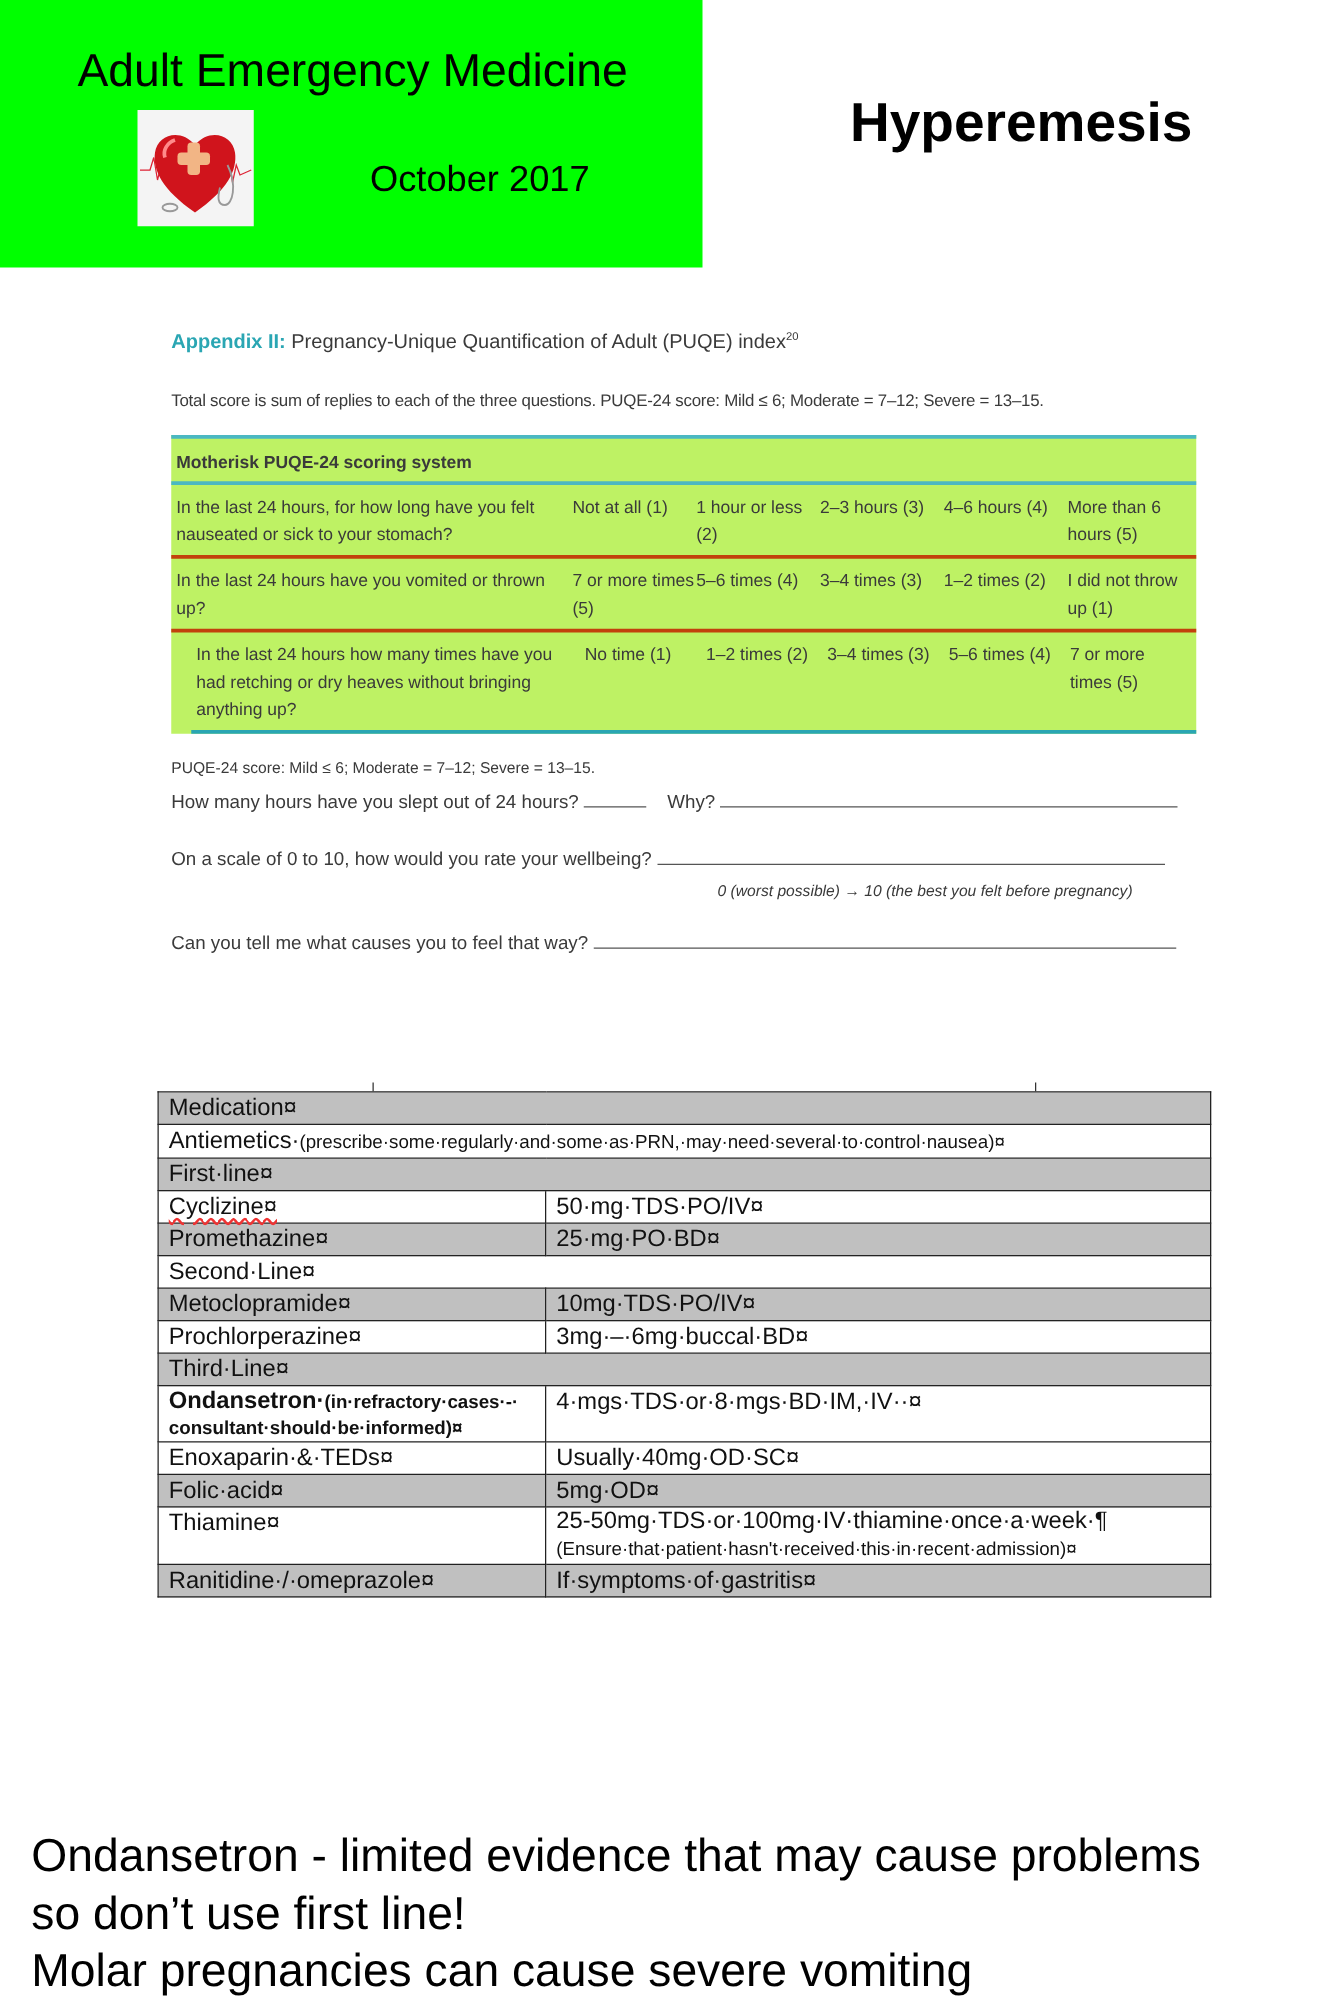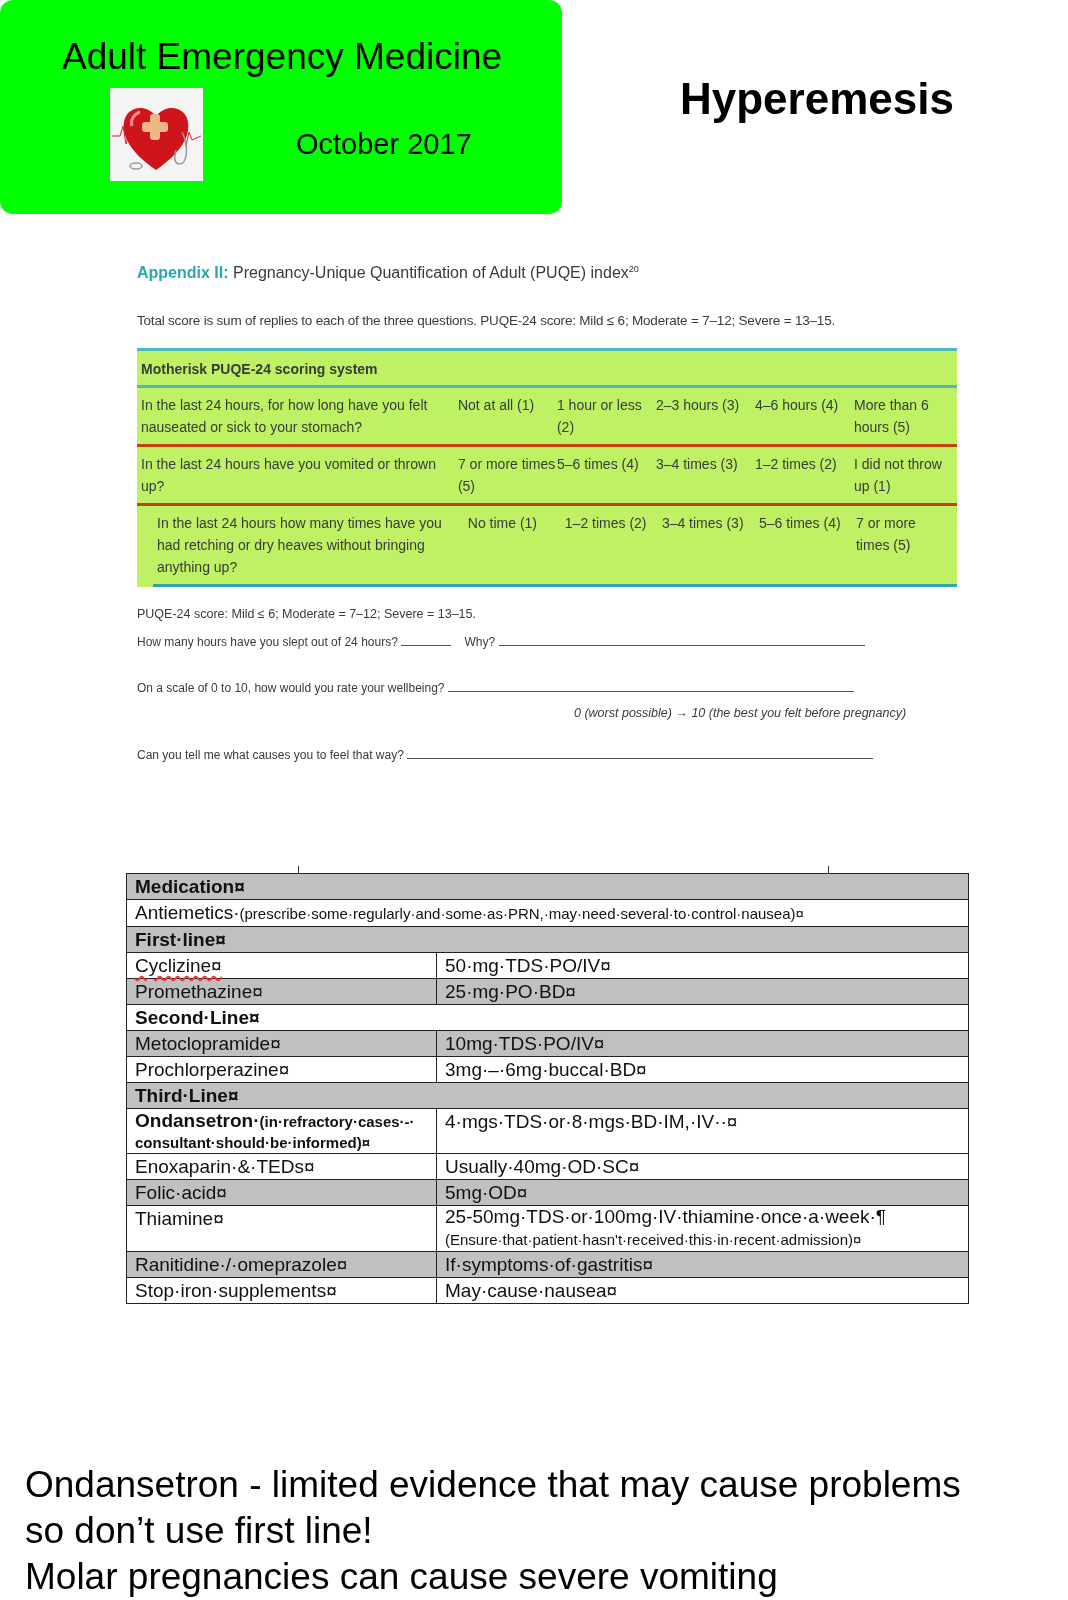--- a/index.html
+++ b/index.html
@@ -1,19 +1,19 @@
 <!DOCTYPE html>
 <html><head>
 <meta charset="utf-8">
 <style>
   * { box-sizing: border-box; margin: 0; padding: 0; }
   html, body { width: 1068px; height: 1600px; background: #ffffff; overflow: hidden; }
   body { position: relative; font-family: "Liberation Sans", sans-serif; color: #000; }
 
-  .banner { position: absolute; left: 0; top: 0; width: 562px; height: 214px; background: #00ff00; border-radius: 13px; }
+  .banner { position: absolute; left: 0; top: 0; width: 562px; height: 214px; background: #00ff00; }
   .banner-title { position: absolute; left: 62px; top: 36px; font-size: 37px; white-space: nowrap; }
   .logo { position: absolute; left: 110px; top: 88px; width: 93px; height: 93px; background: #f4f4f4; }
   .logo svg { width: 93px; height: 93px; }
   .banner-date { position: absolute; left: 296px; top: 128px; font-size: 29px; }
 
   .page-title { position: absolute; left: 680px; top: 74px; font-size: 44px; font-weight: bold; }
 
   
   .puqe { position: absolute; left: 137px; top: 262px; width: 820px; font-family: "Liberation Sans Narrow", "Liberation Sans", sans-serif; color: #3a3a3a; }
   .appx-title { font-size: 16px; position: absolute; top: 2px; left: 0; white-space: nowrap; }
@@ -22,29 +22,29 @@
   .total-note { position: absolute; top: 51px; left: 0; font-size: 13.5px; white-space: nowrap; letter-spacing: -0.2px; }
 
   .puqe-table { position: absolute; left: 0; top: 86px; width: 820px; background: #bef264; border-top: 3px solid #4bb8c2; }
   .puqe-head { height: 37px; padding: 10px 4px; font-weight: bold; font-size: 14px; border-bottom: 3px solid #4bb8c2; }
   .puqe-row { display: flex; padding: 6px 4px; font-size: 14px; line-height: 22px; border-bottom: 3px solid #c2410c; }
   .puqe-row .q { width: 320px; padding-right: 8px; }
   .puqe-row .opt { width: 100px; }
   .puqe-row.last { border-bottom: 3px solid #2aa6b3; margin-left: 16px; }
 
   .scores { position: absolute; top: 345px; left: 0; font-size: 12.5px; white-space: nowrap; }
-  .line-q { position: absolute; left: 0; font-size: 12px; white-space: nowrap; }
+  .line-q { position: absolute; left: 0; font-size: 15px; white-space: nowrap; }
   .blank { display: inline-block; border-bottom: 1.5px solid #555; height: 14px; vertical-align: baseline; }
   .scale-hint { position: absolute; top: 444px; left: 437px; font-style: italic; font-size: 12.5px; white-space: nowrap; }
 
   
   .med { position: absolute; left: 126px; top: 873px; width: 843px; border-collapse: collapse; font-family: "Liberation Sans Narrow", "Liberation Sans", sans-serif; font-size: 19px; color: #111; }
   .med td { border: 1.5px solid #222; padding: 0 8px; height: 26px; vertical-align: top; line-height: 25px; white-space: nowrap; }
   .med .grey td { background: #c0c0c0; }
-  .med .bold { font-weight: bold; margin-left: 30px; }
+  .med .bold { font-weight: normal; margin-left: 30px; }
   .med .small { font-size: 15px; }
   .med .col1 { width: 310px; }
   .squig { text-decoration: underline wavy #e33; text-underline-offset: 3px; }
   .tick-top { position: absolute; top: 866px; height: 7px; border-left: 1px solid #333; }
 
   .footer-notes { position: absolute; left: 25px; top: 1462px; font-size: 37px; line-height: 46px; font-family: "Liberation Sans Narrow", "Liberation Sans", sans-serif; white-space: nowrap; }
 </style>
 </head>
 <body>
 
@@ -177,24 +177,20 @@
     <td class="col1">Thiamine¤</td>
     <td style="line-height:22px;">
       <span>25-50mg·TDS·or·100mg·IV·thiamine·once·a·week·¶</span><br>
       <span class="small">(Ensure·that·patient·hasn't·received·this·in·recent·admission)¤</span>
     </td>
   </tr>
   <tr class="grey">
     <td class="col1">Ranitidine·/·omeprazole¤</td>
     <td>If·symptoms·of·gastritis¤</td>
   </tr>
-  <tr>
-    <td class="col1">Stop·iron·supplements¤</td>
-    <td>May·cause·nausea¤</td>
-  </tr>
 </tbody>
   </table>
 
 <div class="footer-notes">
   <div>Ondansetron - limited evidence that may cause problems</div>
   <div>so don’t use first line!</div>
   <div>Molar pregnancies can cause severe vomiting</div>
 </div>
 
 </body></html>

